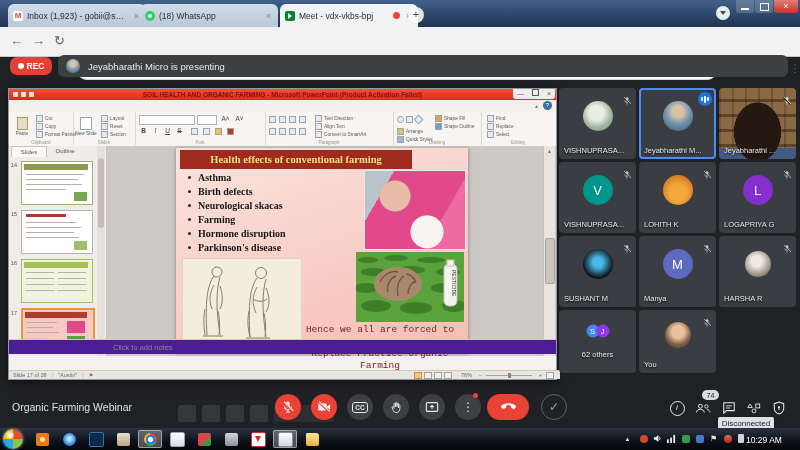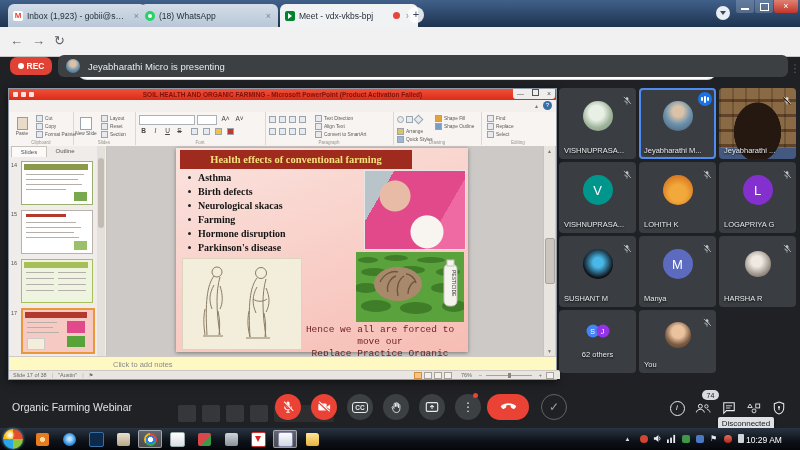--- a/index.html
+++ b/index.html
@@ -62,21 +62,21 @@
   #img-baby{left:188px;top:22px;width:100px;height:78px;border:1px solid #e6e6e6;overflow:hidden;
      background:radial-gradient(circle at 30% 32%,#e8bba6 15px,transparent 16px),
                 radial-gradient(circle at 62% 78%,#f8f4ef 16px,transparent 17px),
                 linear-gradient(120deg,#b8c4c9 0 20%,#e2498a 20% 72%,#ef6aa2 72%)}
   #img-sketch{left:6px;top:110px;width:118px;height:90px;background:#f3eedb;border:1px solid #ddd4bd}
   #img-field{left:180px;top:104px;width:108px;height:70px;overflow:hidden}
   #closing{left:118px;top:176px;width:172px;text-align:center;font-family:Liberation Mono, monospace;font-size:9.5px;color:#6e1f1f;line-height:12px}
   #mscroll{left:534px;top:0;width:11px;height:210px;background:#e8e4e0;border-left:1px solid #c8c2bc}
   #mscroll .mt{position:absolute;left:1px;width:8px;top:92px;height:44px;background:#cbc5bf;border:1px solid #aaa49e;border-radius:2px}
   .scr-ar{position:absolute;left:0;width:11px;font-size:5px;color:#7a746e;text-align:center}
-  #notes{left:0;top:267px;width:547px;height:14px;background:#fef9c3;border-top:1px solid #d0cac4}
+  #notes{left:0;top:250px;width:547px;height:14px;background:#4c1d95;border-top:1px solid #d0cac4}
   #notes span{position:absolute;left:104px;top:3px;font-size:7.5px;color:#8a8a8a}
   #ppt-status{left:0;top:281px;width:547px;height:8px;background:#e9e5e1;border-top:1px solid #cfc9c3;display:flex;align-items:center;font-size:5.5px;color:#6a6a6a;gap:5px;padding-left:4px}
   .vbtn{width:6px;height:5px;border:1px solid #a9a29b;background:#f3f0ed}
   .vbtn.on{background:#f5c488;border-color:#d18f3f}
   
   #pgrid{left:559px;top:88px;display:grid;grid-template-columns:77px 77px 77px;grid-template-rows:71px 71px 71px 63px;gap:3px;position:absolute}
   .tile{position:relative;background:#3a3d41;border-radius:4px;overflow:hidden}
   .tile.speaking{outline:2px solid #4e8cf0;outline-offset:-2px}
   .pname{position:absolute;left:5px;bottom:4px;font-size:7.5px;color:#e8eaed;text-shadow:0 1px 2px #000;white-space:nowrap}
   .avatar{position:absolute;left:50%;top:40%;transform:translate(-50%,-50%);width:30px;height:30px;border-radius:50%;display:flex;align-items:center;justify-content:center}

